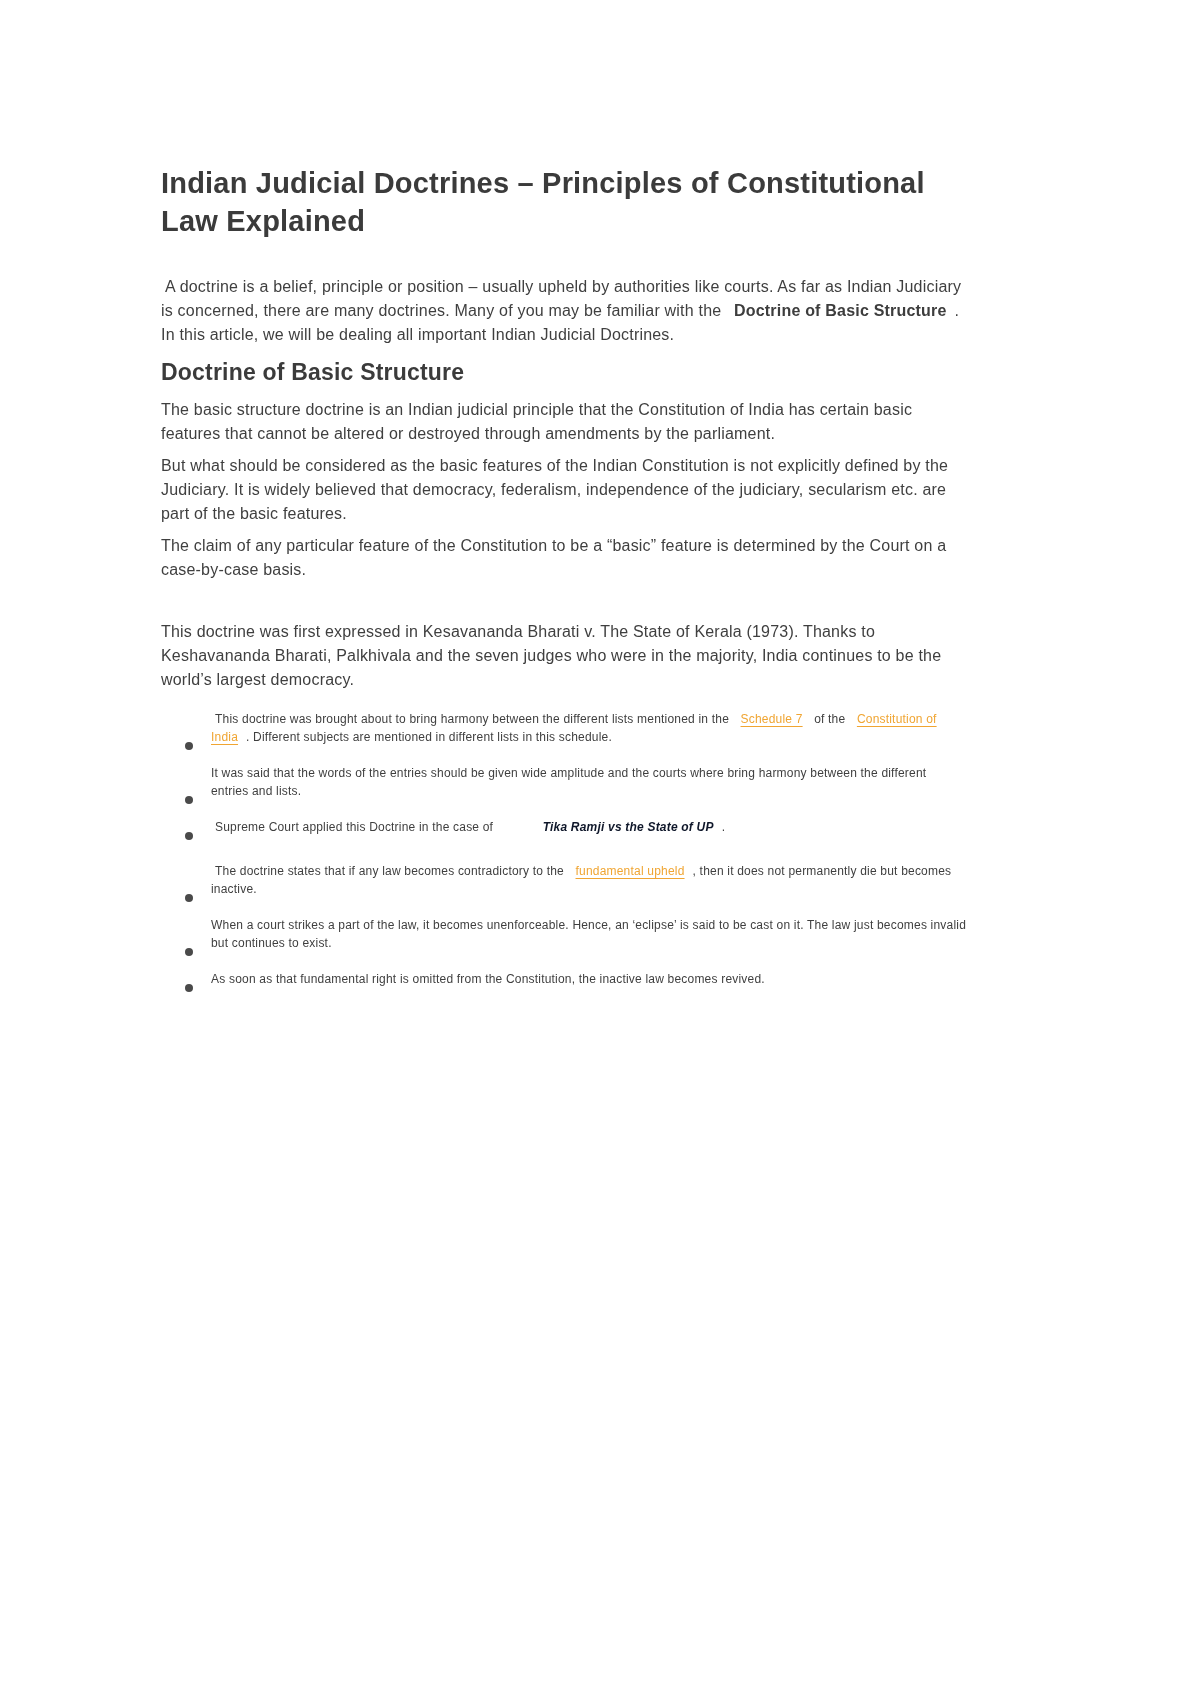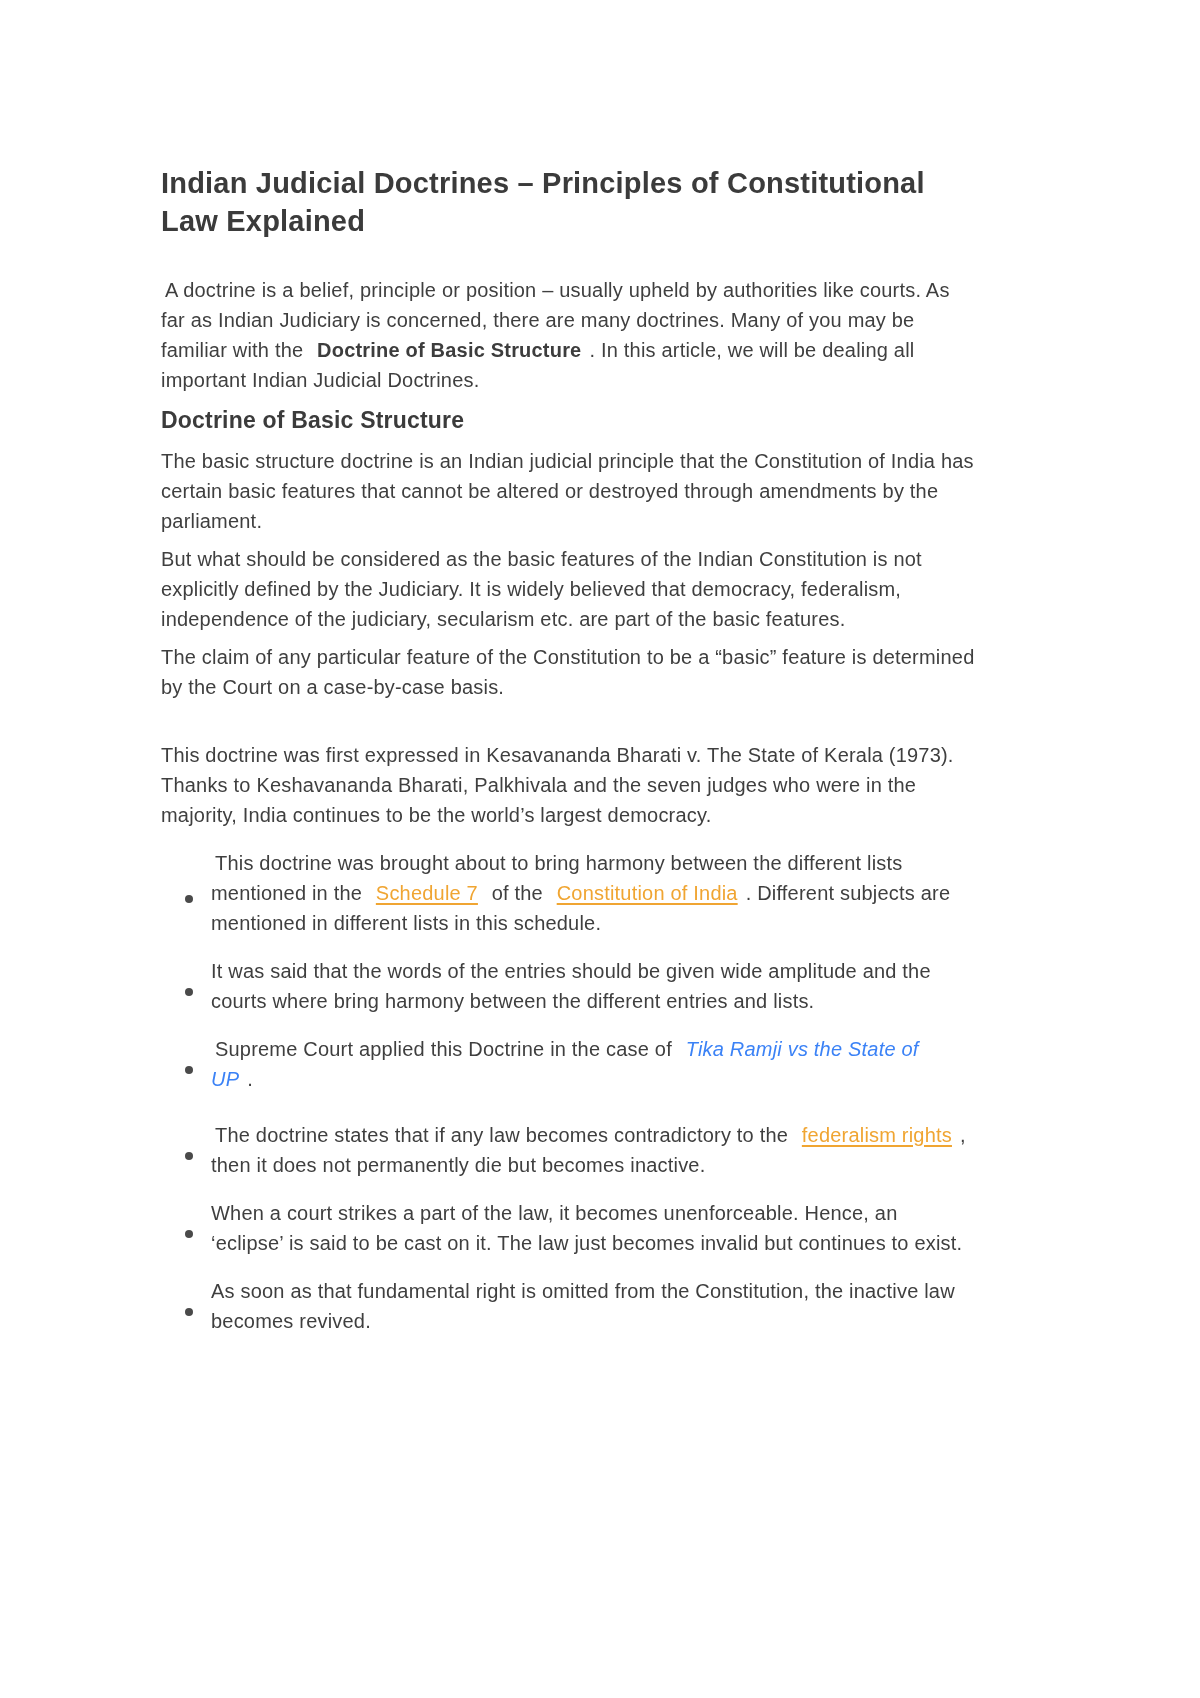--- a/index.html
+++ b/index.html
@@ -25,21 +25,21 @@
   }
   h1.title {
     font-size: 29px;
     line-height: 1.32;
     font-weight: 700;
     color: #3b3b3b;
     letter-spacing: 0.2px;
     max-width: 830px;
   }
   .para {
-    font-size: 20px;
+    font-size: 16px;
     line-height: 1.5;
     color: #3f3f3f;
     letter-spacing: 0.2px;
     max-width: 822px;
   }
   .para.after-title { margin-top: 26px; }
   .para.spaced { margin-top: 30px; }
   h2.section-heading {
     font-size: 23px;
     font-weight: 700;
@@ -51,22 +51,22 @@
   h2.section-heading.big-gap {
     margin-top: 52px;
     margin-bottom: 12px;
   }
   ul.bullets {
     list-style: none;
     max-width: 822px;
   }
   li.bullet {
     display: flex;
-    align-items: center;
-    font-size: 20px;
+    align-items: flex-end;
+    font-size: 12px;
     line-height: 1.5;
     letter-spacing: 0.2px;
     color: #3f3f3f;
     margin-top: 2px;
   }
   .dot {
     flex: 0 0 auto;
     width: 7px;
     height: 7px;
     border-radius: 50%;
@@ -74,21 +74,21 @@
     margin: 12px 14px 0 20px;
   }
   .bullet-text { flex: 1 1 auto; }
   a.link {
     color: #f0a532;
     text-decoration: underline;
     text-underline-offset: 3px;
     cursor: pointer;
   }
   strong.inline-bold { font-weight: 700; color: #3d3d3d; }
-  strong.case-name { font-weight: 400; font-style: italic; color: #3b82f6; }
+  strong.case-name { font-weight: 700; font-style: italic; color: #0f172a; margin-left: 38px; }
 </style>
 </head>
 <body>
 
 <div class="page">
   <main class="content">
 
     <h1 class="title">Indian Judicial Doctrines – Principles of Constitutional Law Explained</h1>
 
     <p class="para after-title"><span>A doctrine is a belief, principle or position – usually upheld by authorities like courts. As far as Indian Judiciary is concerned, there are many doctrines. Many of you may be familiar with the </span><strong class="inline-bold">Doctrine of Basic Structure</strong><span>. In this article, we will be dealing all important Indian Judicial Doctrines.</span></p>
@@ -113,21 +113,21 @@
       <li class="bullet">
         <span class="dot"></span>
         <span class="bullet-text"><span>Supreme Court applied this Doctrine in the case of </span><strong class="case-name">Tika Ramji vs the State of UP</strong><span>.</span></span>
       </li>
     </ul>
 
 
     <ul class="bullets">
       <li class="bullet">
         <span class="dot"></span>
-        <span class="bullet-text"><span>The doctrine states that if any law becomes contradictory to the </span><a class="link">federalism rights</a><span>, then it does not permanently die but becomes inactive.</span></span>
+        <span class="bullet-text"><span>The doctrine states that if any law becomes contradictory to the </span><a class="link">fundamental upheld</a><span>, then it does not permanently die but becomes inactive.</span></span>
       </li>
       <li class="bullet">
         <span class="dot"></span>
         <span class="bullet-text">When a court strikes a part of the law, it becomes unenforceable. Hence, an ‘eclipse’ is said to be cast on it. The law just becomes invalid but continues to exist.</span>
       </li>
       <li class="bullet">
         <span class="dot"></span>
         <span class="bullet-text">As soon as that fundamental right is omitted from the Constitution, the inactive law becomes revived.</span>
       </li>
     </ul>

